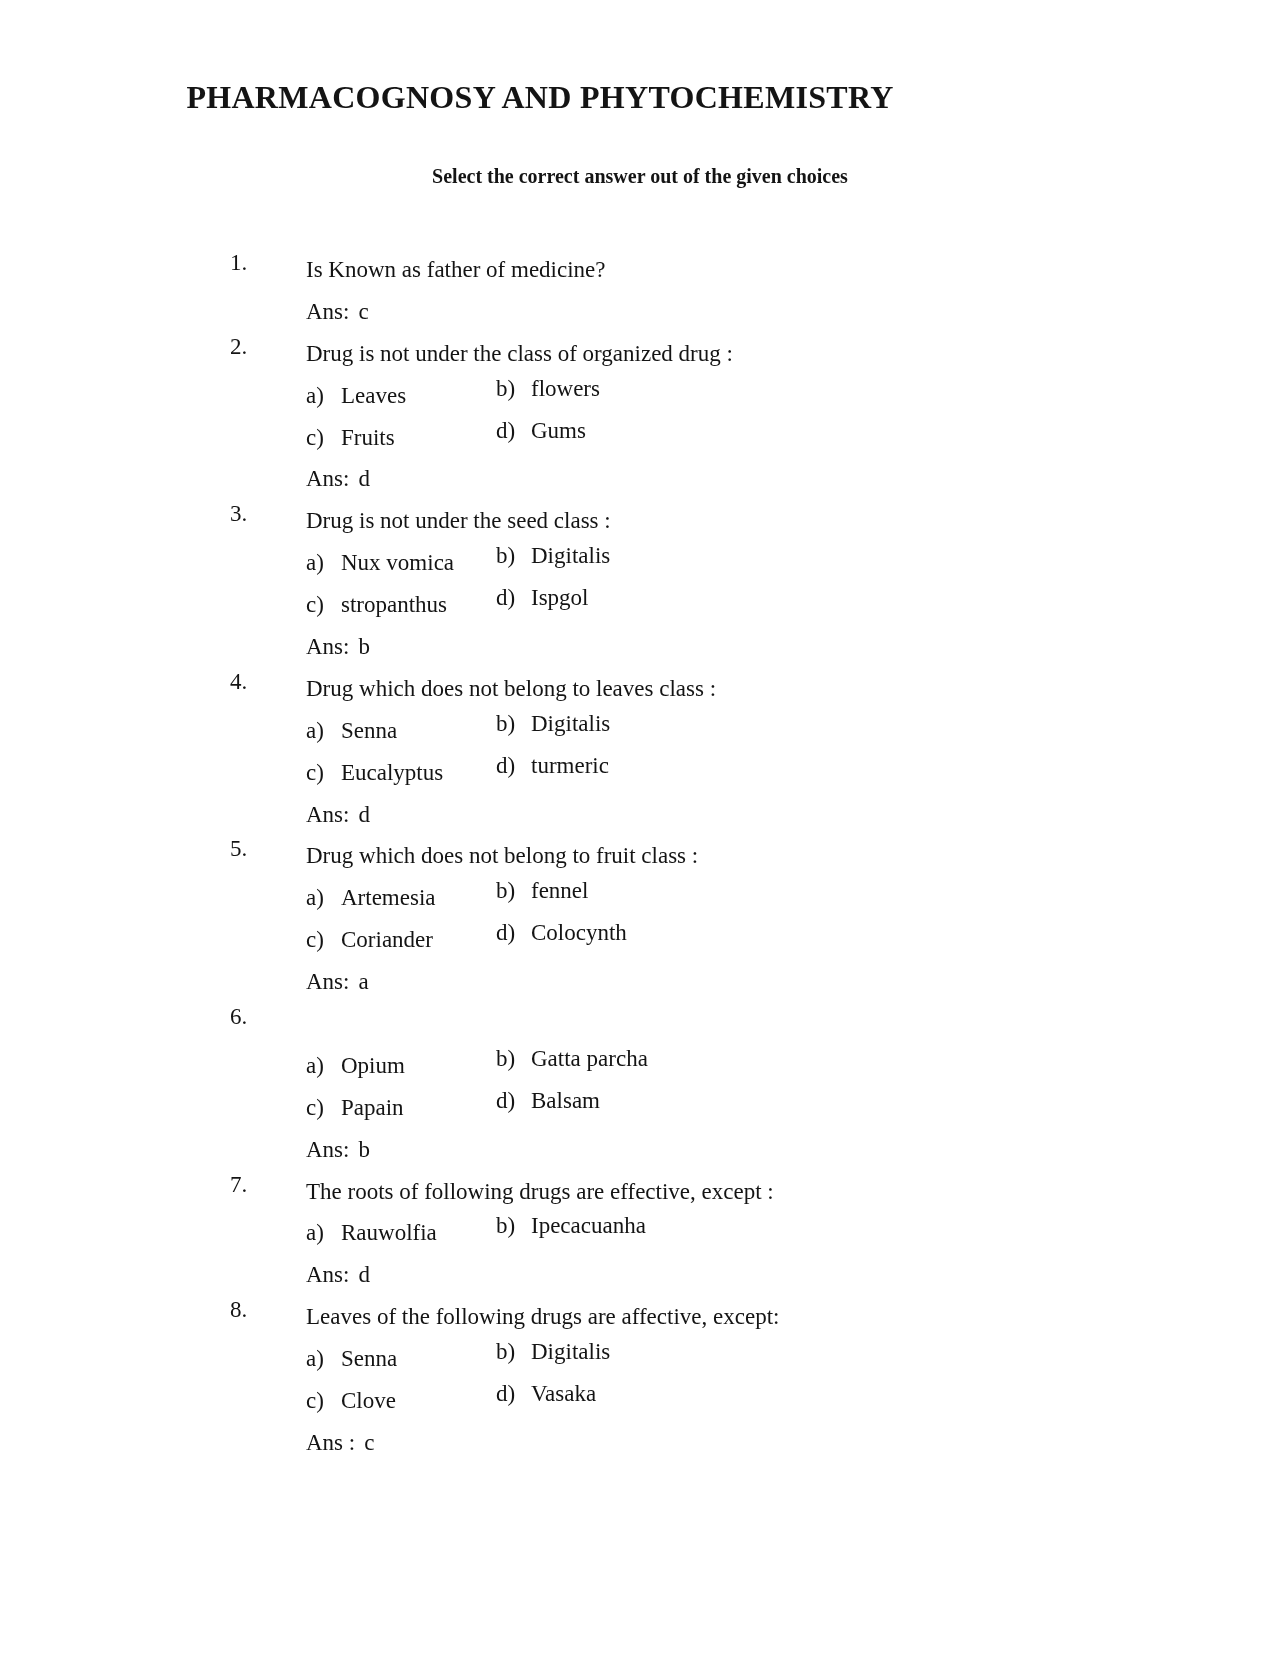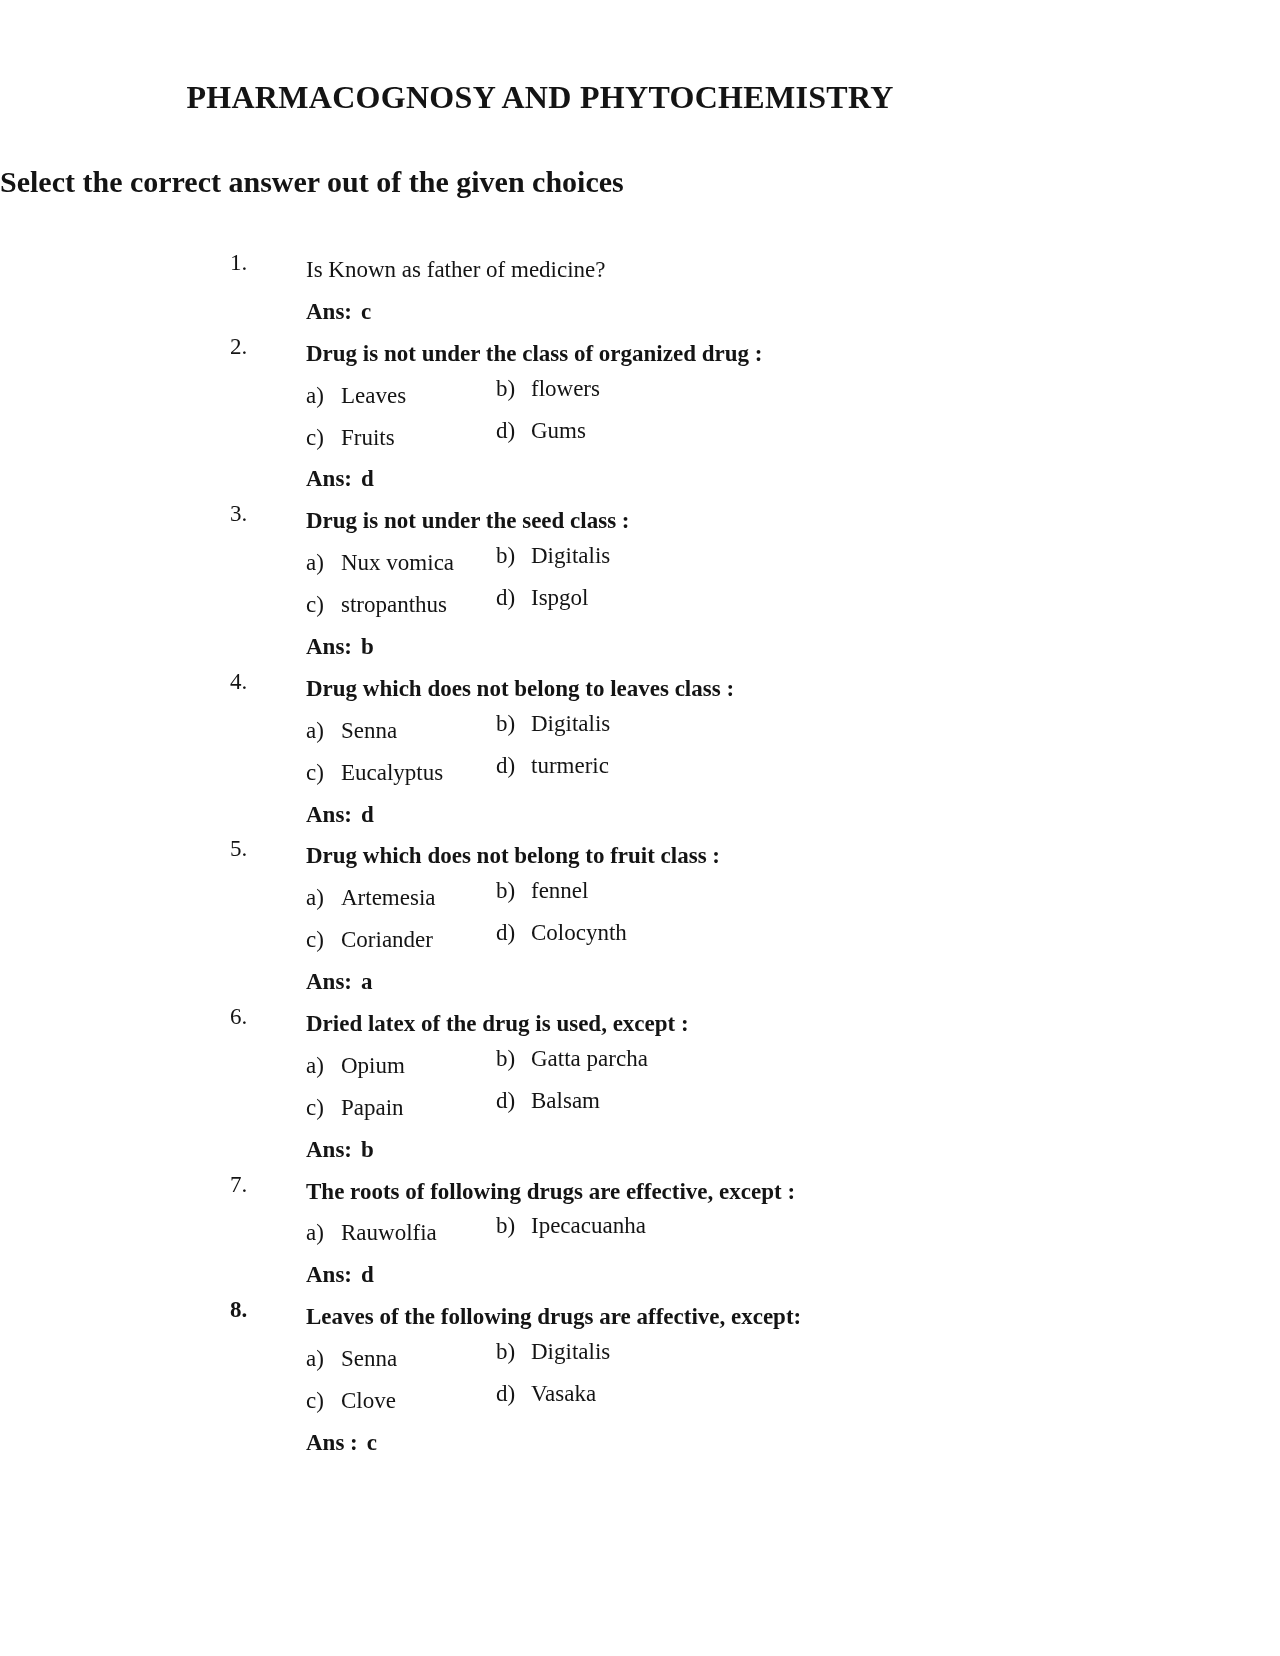--- a/index.html
+++ b/index.html
@@ -13,33 +13,34 @@
   }
   .title {
     position: absolute; top: 79px; left: 0; width: 1080px;
     text-align: center;
     font-size: 32px; font-weight: bold;
     letter-spacing: 0.3px;
     white-space: nowrap;
   }
   .subtitle {
     position: absolute; top: 165px; left: 0; width: 1280px;
-    font-size: 30px; font-weight: bold;
+    text-align: center;
+    font-size: 20px; font-weight: bold;
     white-space: nowrap;
   }
   .questions { position: absolute; top: 241px; left: 0; right: 0; }
   .line { position: relative; height: 41.9px; }
   .line > span {
     position: absolute; top: 50%; transform: translateY(-50%);
     white-space: nowrap; font-size: 23px; line-height: 1;
   }
   .num   { left: 230px; }
   .main  { left: 306px; margin-top: 7px; }
   .colb  { left: 496px; }
-  .bold  { font-weight: bold; }
+  .bold  { font-weight: normal; }
   .opt .letter { display: inline-block; width: 35px; }
   .ans .aletter { margin-left: 9px; }
 </style>
 </head>
 <body>
 
 <div class="title">PHARMACOGNOSY AND PHYTOCHEMISTRY</div>
 <div class="subtitle">Select the correct answer out of the given choices</div>
 
 <div class="questions">
@@ -122,21 +123,20 @@
       <span class="colb opt"><span class="letter">d)</span><span>Colocynth</span></span>
     </div>
     <div class="line">
       <span class="main bold ans"><span>Ans:</span><span class="aletter">a</span></span>
     </div>
   </div>
 
   <div class="q-block">
     <div class="line">
       <span class="num">6.</span>
-      <span class="main bold">Dried latex of the drug is used, except :</span>
     </div>
     <div class="line">
       <span class="main opt"><span class="letter">a)</span><span>Opium</span></span>
       <span class="colb opt"><span class="letter">b)</span><span>Gatta parcha</span></span>
     </div>
     <div class="line">
       <span class="main opt"><span class="letter">c)</span><span>Papain</span></span>
       <span class="colb opt"><span class="letter">d)</span><span>Balsam</span></span>
     </div>
     <div class="line">

